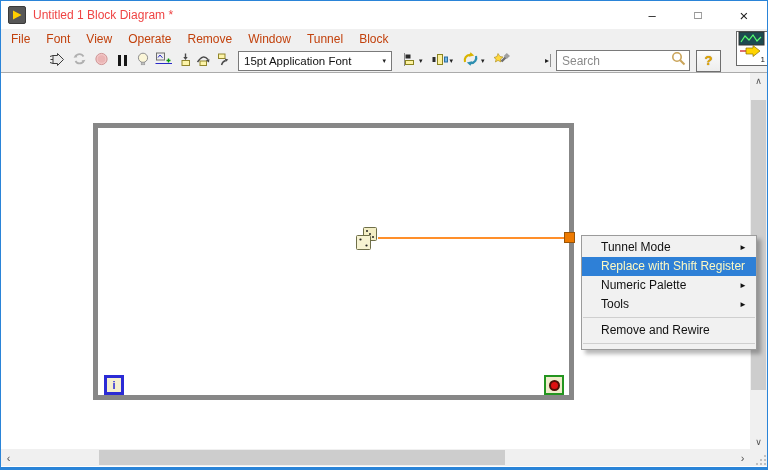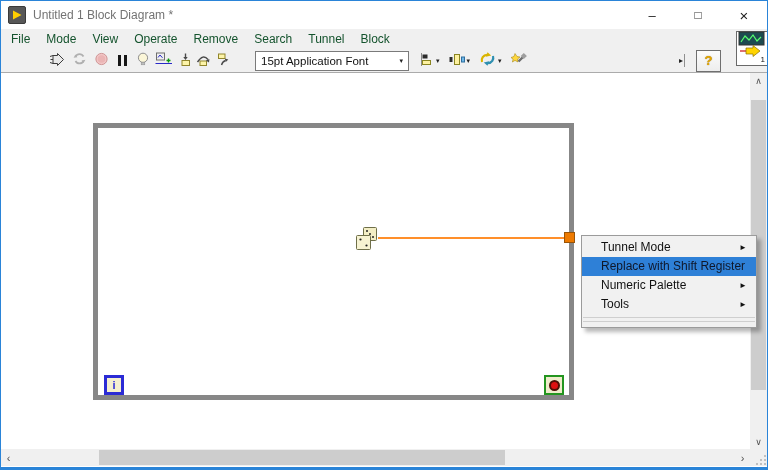--- a/index.html
+++ b/index.html
@@ -6,36 +6,36 @@
   .window{
     position:relative;width:768px;height:470px;box-sizing:border-box;
     border:1px solid #2a84d8;border-bottom:3px solid #2a84d8;
     background:#fff;overflow:hidden;
     font-family:"Liberation Sans","DejaVu Sans",sans-serif;
     -webkit-font-smoothing:antialiased;
   }
   
   .titlebar{height:28px;display:flex;align-items:center;background:#fff;}
   .app-icon{margin-left:7px;width:18px;height:18px;display:inline-flex;}
-  .title{margin-left:7px;font-size:12px;color:#737373;flex:1;white-space:nowrap;}
+  .title{margin-left:7px;font-size:12px;color:#ef4444;flex:1;white-space:nowrap;}
   .win-controls{display:flex;height:28px;}
   .win-btn{width:46px;height:28px;display:flex;align-items:center;justify-content:center;color:#222;}
   .win-btn.min{font-size:13px;}
   .win-btn.max{font-size:12px;color:#333;}
   .win-btn.close{font-size:15px;}
   
   .menubar{height:20px;background:#f0f0f0;display:flex;align-items:center;padding-left:2px;}
-  .menu-item{padding:0 8px;font-size:12px;color:#14532d;line-height:20px;}
+  .menu-item{padding:0 8px;font-size:12px;color:#c2410c;line-height:20px;}
   
   .toolbar{height:24px;background:#f0f0f0;display:flex;align-items:center;border-bottom:1px solid #ababab;box-sizing:border-box;padding-left:48px;}
   .tbtn{display:inline-flex;align-items:center;justify-content:center;height:20px;}
   .dd{font-size:7px;color:#222;margin-left:2px;}
   .pause-bars{display:inline-flex;gap:3px;}
   .pause-bars i{display:block;width:3px;height:11px;background:#161616;}
-  .fontbox{width:142px;height:18px;border:1px solid #7a7a7a;background:#fff;display:flex;align-items:center;justify-content:space-between;padding:0 5px;margin-left:26px;font-size:11.5px;color:#111;white-space:nowrap;overflow:hidden;}
+  .fontbox{width:142px;height:18px;border:1px solid #7a7a7a;background:#fff;display:flex;align-items:center;justify-content:space-between;padding:0 5px;margin-left:9px;font-size:11.5px;color:#111;white-space:nowrap;overflow:hidden;}
   .spacer{flex:1;}
   .overflow-wrap{display:flex;align-items:center;margin-right:5px;}
   .overflow-glyph{font-size:8px;color:#1a1a1a;}
   .overflow-line{width:1px;height:13px;background:#8f8f8f;margin-left:1px;}
   .searchbox{width:126px;height:19px;border:1px solid #7a7a7a;background:#fff;display:flex;align-items:center;padding:0 3px;}
   .searchbox input{border:none;outline:none;flex:1;font-size:12px;font-family:inherit;color:#222;background:transparent;min-width:0;}
   .searchbox input::placeholder{color:#8a8a8a;}
   .helpbtn{width:23px;height:20px;border:1px solid #6f6f6f;background:linear-gradient(#fcfcfc,#ededed);margin-left:6px;margin-right:46px;display:flex;align-items:center;justify-content:center;font-size:13px;font-weight:bold;color:#e5a700;text-shadow:0 0 1px #7a5800;}
   .ml7{margin-left:7px;} .ml5{margin-left:5px;} .ml9{margin-left:9px;}
   
@@ -56,21 +56,21 @@
   .vthumb{position:absolute;left:1px;top:27px;width:15px;height:290px;background:#cdcdcd;}
   .hscroll{position:absolute;left:0;top:448px;width:749px;height:17px;background:#f0f0f0;z-index:10;}
   .harrow{position:absolute;top:0;width:15px;height:17px;display:flex;align-items:center;justify-content:center;font-size:11px;color:#505050;}
   .harrow.left{left:0;} .harrow.right{right:0;}
   .hthumb{position:absolute;left:98px;top:1px;width:406px;height:15px;background:#cdcdcd;}
   .corner{position:absolute;left:749px;top:448px;width:17px;height:17px;background:#f0f0f0;z-index:10;display:flex;align-items:flex-end;justify-content:flex-end;}
   
   .ctx{position:absolute;left:580px;top:234px;width:174px;background:#f1f1f1;border:1px solid #9b9b9b;box-shadow:4px 4px 4px rgba(0,0,0,0.28);padding:2px 0;z-index:60;}
   .ctx-item{height:19px;line-height:19px;padding-left:19px;font-size:12px;color:#111;position:relative;white-space:nowrap;}
   .ctx-item .sub{position:absolute;right:9px;top:0;font-size:8px;line-height:19px;color:#111;}
-  .ctx-item.sel{background:#2e80d7;color:#0f172a;}
+  .ctx-item.sel{background:#2e80d7;color:#fef9c3;}
   .ctx-sep{height:1px;background:#cfcfcf;margin:3px 1px;}
 </style>
 </head>
 <body>
 
 <div class="window">
 
   <div class="titlebar">
     <span class="app-icon">
       <svg width="18" height="18" viewBox="0 0 18 18">
@@ -81,25 +81,25 @@
     <span class="title">Untitled 1 Block Diagram *</span>
     <div class="win-controls">
       <div class="win-btn min">–</div>
       <div class="win-btn max">□</div>
       <div class="win-btn close">×</div>
     </div>
   </div>
 
   <div class="menubar">
     <span class="menu-item">File</span>
-    <span class="menu-item">Mode</span>
+    <span class="menu-item">Font</span>
     <span class="menu-item">View</span>
     <span class="menu-item">Operate</span>
     <span class="menu-item">Remove</span>
-    <span class="menu-item">Search</span>
+    <span class="menu-item">Window</span>
     <span class="menu-item">Tunnel</span>
     <span class="menu-item">Block</span>
   </div>
 
   <div class="toolbar">
 
     <span class="tbtn">
       <span>
         <svg width="16" height="13" viewBox="0 0 16 13">
           <polygon points="4,2.5 8.5,2.5 8.5,0.5 14.5,6.5 8.5,12.5 8.5,10.5 4,10.5" fill="#e9e9e9" stroke="#3c3c3c"></polygon>
@@ -234,20 +234,29 @@
       </span>
     </span>
 
     <span class="spacer"></span>
 
     <span class="overflow-wrap">
       <span class="overflow-glyph">▸</span>
       <span class="overflow-line"></span>
     </span>
 
+    <span class="searchbox">
+      <input type="text" placeholder="Search" style="">
+      <span>
+        <svg width="15" height="15" viewBox="0 0 15 15">
+          <circle cx="6" cy="6" r="4.2" fill="none" stroke="#caa45a" stroke-width="1.6"></circle>
+          <path d="M9.2 9.2 L13.5 13.5" stroke="#caa45a" stroke-width="2"></path>
+        </svg>
+      </span>
+    </span>
 
     <span class="helpbtn">
       <span>?</span>
     </span>
   </div>
 
   <div class="vi-icon">
     <span>
       <svg width="28" height="31" viewBox="0 0 28 31">
         <rect x="1" y="1" width="25" height="13" fill="#1d4a50" stroke="#333"></rect>
@@ -317,16 +326,19 @@
     </div>
     <div class="ctx-item">
       <span>Numeric Palette</span>
       <span class="sub">►</span>
     </div>
     <div class="ctx-item">
       <span>Tools</span>
       <span class="sub">►</span>
     </div>
     <div class="ctx-sep"></div>
+    <div class="ctx-item">
+      <span>Remove and Rewire</span>
+    </div>
     <div class="ctx-sep"></div>
   </div>
 
 </div>
 
 </body></html>

